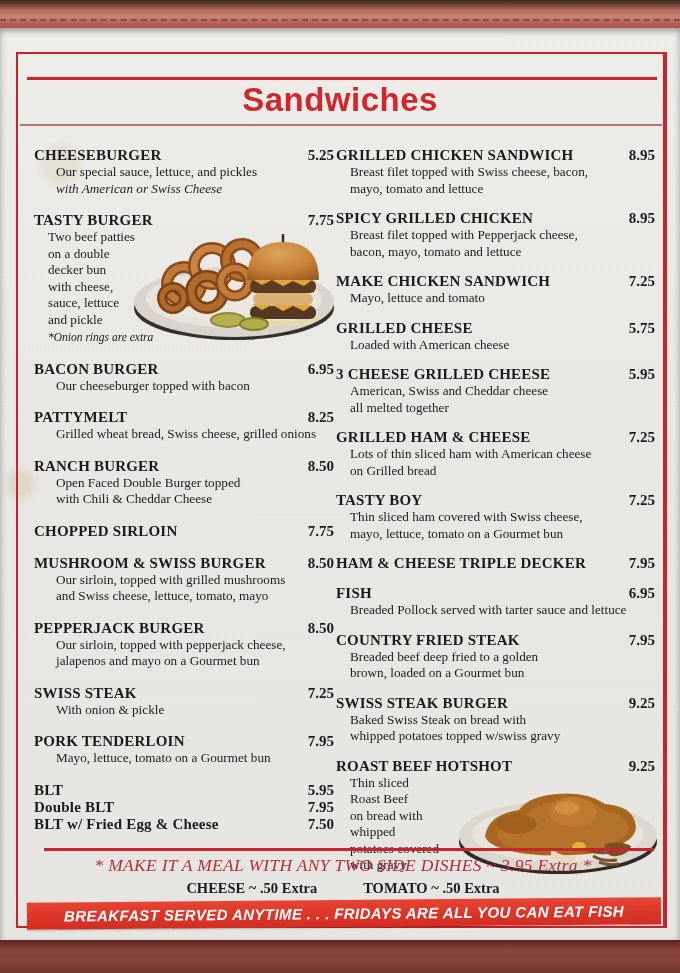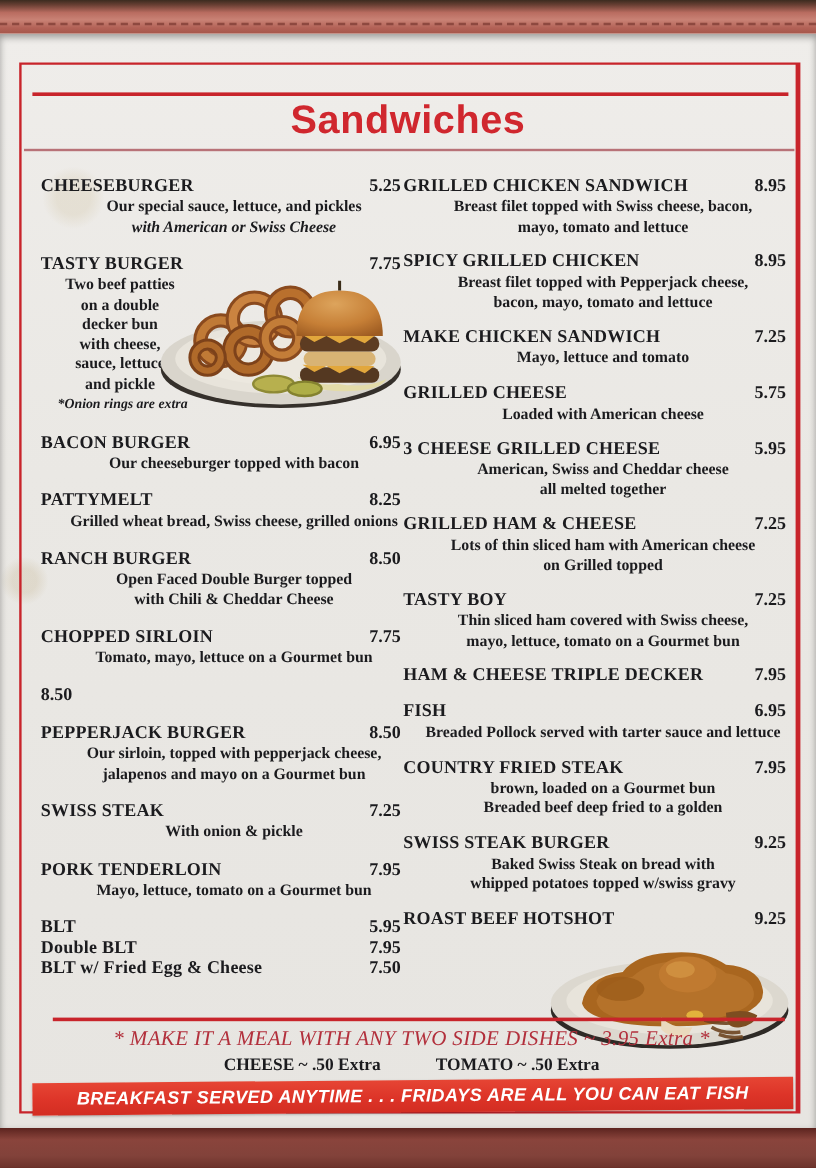--- a/index.html
+++ b/index.html
@@ -56,21 +56,21 @@
   .item{margin-bottom:13px;position:relative;}
   .col-left .item{margin-bottom:15px;}
   .row{display:flex;justify-content:space-between;align-items:baseline;}
   .iname{
     font-weight:bold;font-size:15px;letter-spacing:.2px;white-space:nowrap;
   }
   .price{font-weight:bold;font-size:15px;}
   .desc{padding-left:22px;}
   .col-right .desc{padding-left:14px;}
   .dline{
-    font-weight:bold;font-size:13.2px;line-height:16.5px;white-space:nowrap;text-align:center;
+    font-weight:normal;font-size:13.2px;line-height:16.5px;white-space:nowrap;
   }
   .dline.italic{font-style:italic;}
   .dline.small-note{font-size:11.5px;font-style:italic;padding-top:1px;}
   .has-photo{min-height:128px;}
   .has-photo .desc{width:104px;padding-left:14px;}
   .has-photo .photo{position:absolute;top:6px;right:-6px;}
   .compact-row{display:flex;justify-content:space-between;align-items:flex-end;line-height:17px;}
   
   .footer-rule{
     position:absolute;left:44px;right:26px;top:820px;height:3px;background:#c8242b;
@@ -208,27 +208,29 @@
           <div class="desc">
             <div class="dline">Open Faced Double Burger topped</div>
             <div class="dline">with Chili &amp; Cheddar Cheese</div>
           </div>
         </div>
         <div class="item">
           <div class="row">
             <span class="iname">CHOPPED SIRLOIN</span>
             <span class="price">7.75</span>
           </div>
-          <div class="desc">
-            <div class="dline">Tomato, mayo, lettuce on a Gourmet bun</div>
-          </div>
-        </div>
-        <div class="item">
-          <div class="row">
+        </div>
+        <div class="item">
+          <div class="row">
+            <span class="iname">MUSHROOM &amp; SWISS BURGER</span>
             <span class="price">8.50</span>
+          </div>
+          <div class="desc">
+            <div class="dline">Our sirloin, topped with grilled mushrooms</div>
+            <div class="dline">and Swiss cheese, lettuce, tomato, mayo</div>
           </div>
         </div>
         <div class="item">
           <div class="row">
             <span class="iname">PEPPERJACK BURGER</span>
             <span class="price">8.50</span>
           </div>
           <div class="desc">
             <div class="dline">Our sirloin, topped with pepperjack cheese,</div>
             <div class="dline">jalapenos and mayo on a Gourmet bun</div>
@@ -316,21 +318,21 @@
             <div class="dline">all melted together</div>
           </div>
         </div>
         <div class="item">
           <div class="row">
             <span class="iname">GRILLED HAM &amp; CHEESE</span>
             <span class="price">7.25</span>
           </div>
           <div class="desc">
             <div class="dline">Lots of thin sliced ham with American cheese</div>
-            <div class="dline">on Grilled topped</div>
+            <div class="dline">on Grilled bread</div>
           </div>
         </div>
         <div class="item">
           <div class="row">
             <span class="iname">TASTY BOY</span>
             <span class="price">7.25</span>
           </div>
           <div class="desc">
             <div class="dline">Thin sliced ham covered with Swiss cheese,</div>
             <div class="dline">mayo, lettuce, tomato on a Gourmet bun</div>
@@ -350,38 +352,46 @@
           <div class="desc">
             <div class="dline">Breaded Pollock served with tarter sauce and lettuce</div>
           </div>
         </div>
         <div class="item">
           <div class="row">
             <span class="iname">COUNTRY FRIED STEAK</span>
             <span class="price">7.95</span>
           </div>
           <div class="desc">
+            <div class="dline">Breaded beef deep fried to a golden</div>
             <div class="dline">brown, loaded on a Gourmet bun</div>
-            <div class="dline">Breaded beef deep fried to a golden</div>
           </div>
         </div>
         <div class="item">
           <div class="row">
             <span class="iname">SWISS STEAK BURGER</span>
             <span class="price">9.25</span>
           </div>
           <div class="desc">
             <div class="dline">Baked Swiss Steak on bread with</div>
             <div class="dline">whipped potatoes topped w/swiss gravy</div>
           </div>
         </div>
         <div class="item has-photo">
           <div class="row">
             <span class="iname">ROAST BEEF HOTSHOT</span>
             <span class="price">9.25</span>
+          </div>
+          <div class="desc">
+            <div class="dline">Thin sliced</div>
+            <div class="dline">Roast Beef</div>
+            <div class="dline">on bread with</div>
+            <div class="dline">whipped</div>
+            <div class="dline">potatoes covered</div>
+            <div class="dline">with gravy</div>
           </div>
   <svg class="photo" width="206" height="122" viewBox="0 0 206 122">
     <ellipse cx="103" cy="78" rx="99" ry="32" fill="#2e2a26"></ellipse>
     <ellipse cx="103" cy="72" rx="99" ry="35" fill="#dcd8cf"></ellipse>
     <ellipse cx="103" cy="70" rx="86" ry="28" fill="#e8e4db"></ellipse>
     <path d="M30,72 q4,-22 34,-26 q10,-14 38,-16 q30,-3 48,10 q26,2 30,18 q4,12 -10,20 q-16,12 -52,13 q-44,2 -70,-6 q-16,-5 -18,-13 z" fill="#a9661f"></path>
     <path d="M42,70 q6,-16 30,-20 q12,-12 36,-13 q28,-2 42,10 q20,3 23,15 q2,10 -12,16 q-20,10 -50,10 q-38,1 -58,-6 q-10,-4 -11,-12 z" fill="#b5722a"></path>
     <ellipse cx="118" cy="48" rx="24" ry="15" fill="#c07a30"></ellipse>
     <ellipse cx="112" cy="44" rx="12" ry="7" fill="#cf8f3f"></ellipse>
     <ellipse cx="62" cy="60" rx="20" ry="10" fill="#9c5c1a" opacity=".8"></ellipse>

